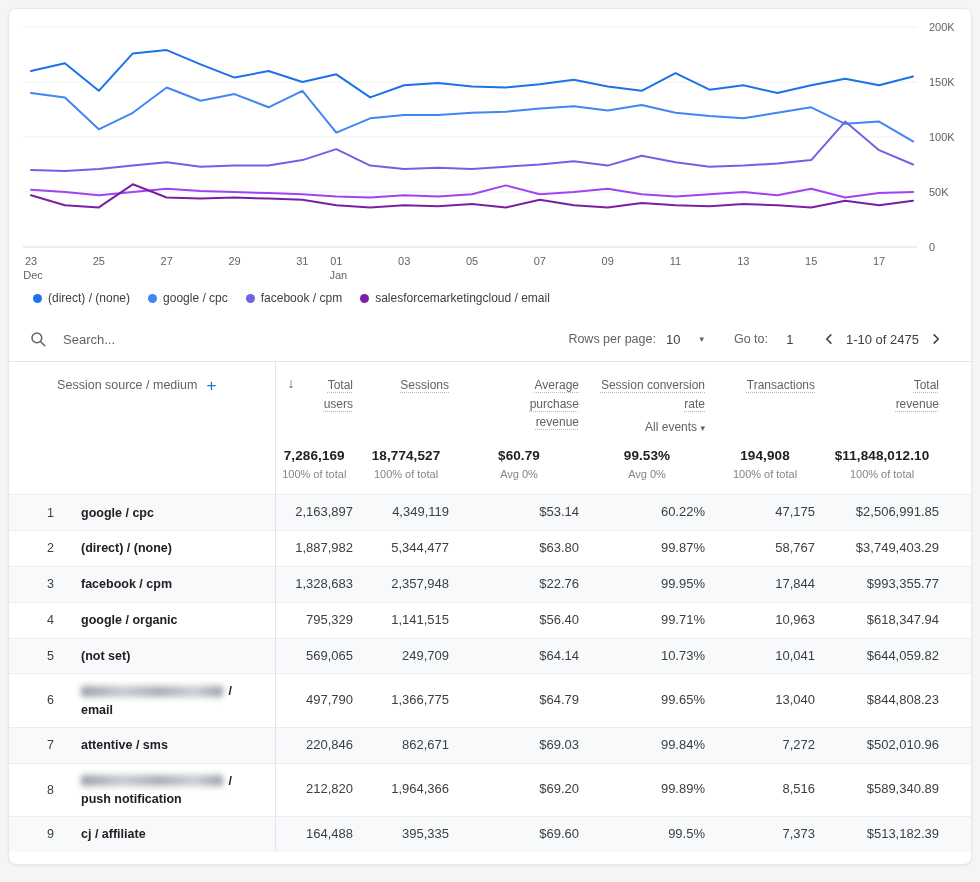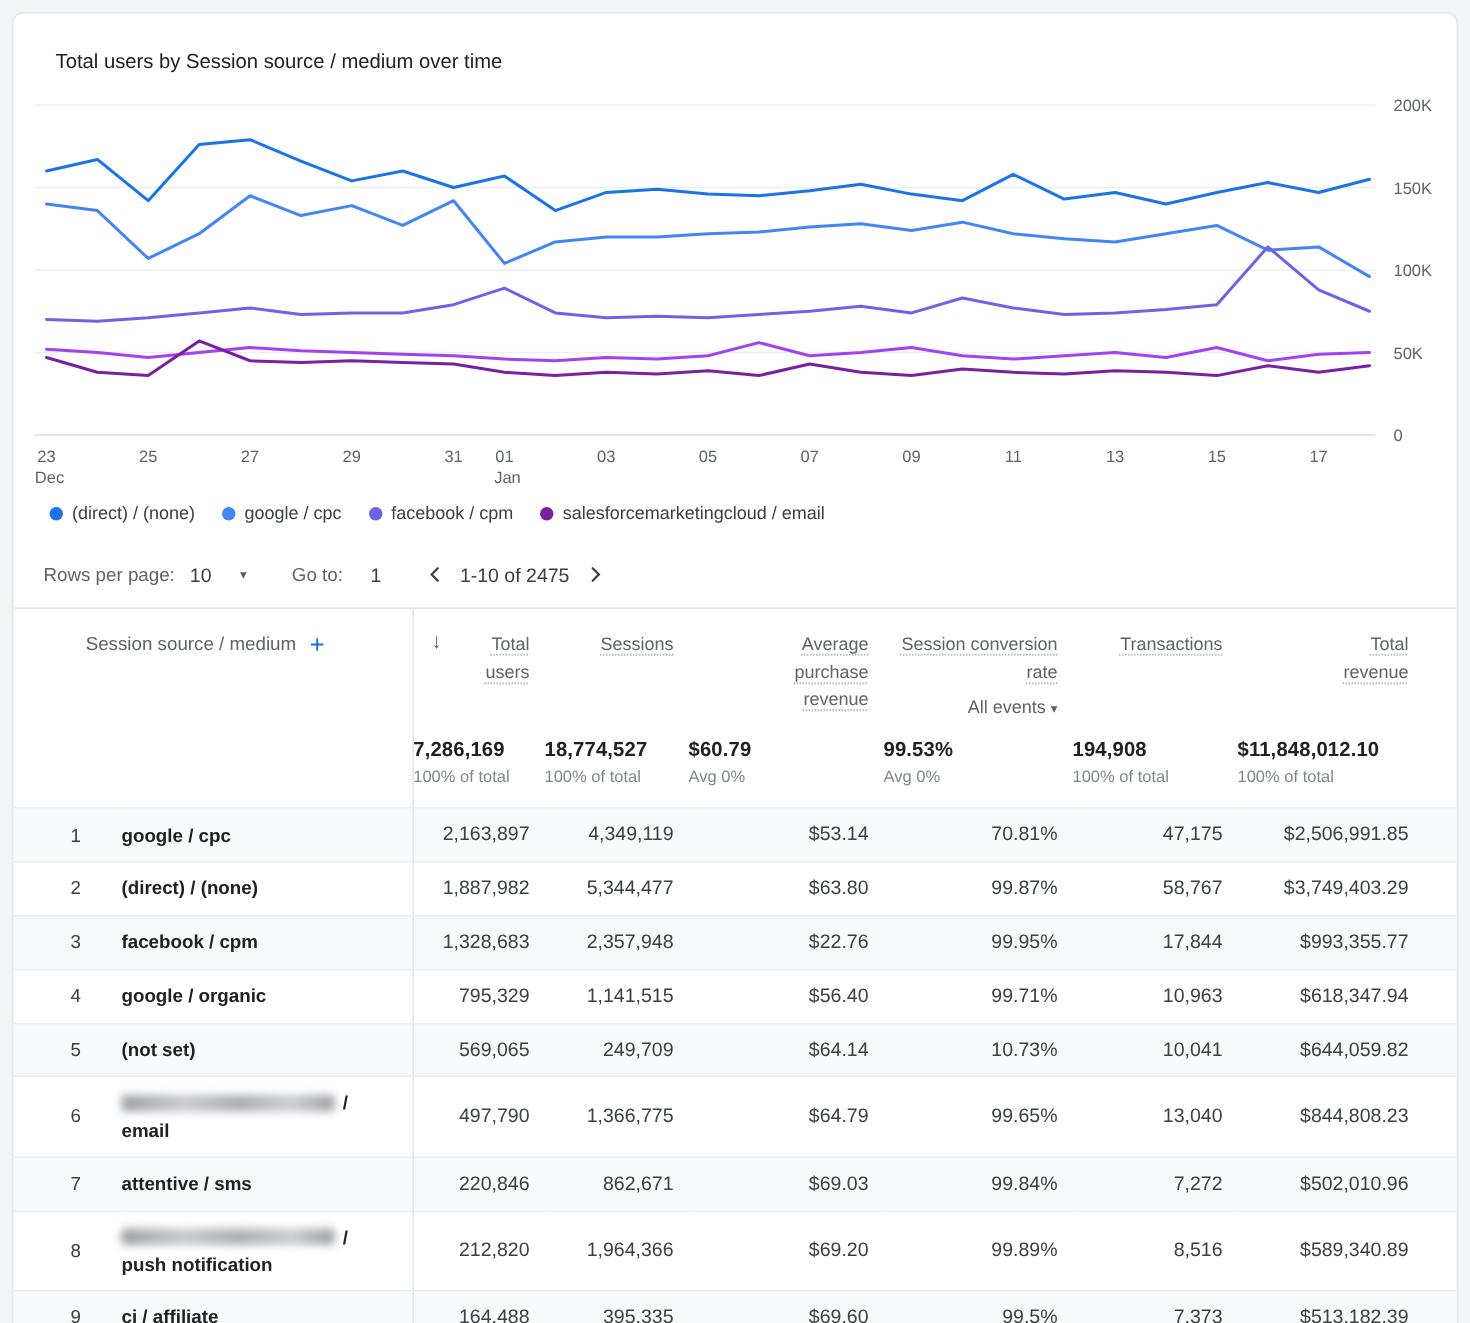--- a/index.html
+++ b/index.html
@@ -44,41 +44,40 @@
   }
   .w-total-users{max-width:46px;}
   .w-apr{max-width:76px;}
   .w-scr{max-width:118px;}
   .w-total-rev{max-width:56px;}
   .all-events{display:block;margin-top:7px;font-size:12px;color:#5f6368;text-decoration:none;cursor:pointer;}
   .src-divider{border-right:1px solid #e3e6e8;}
   th.sortable{position:relative;}
   .sort-arrow{position:absolute;left:12px;top:13px;font-size:14px;color:#5f6368;cursor:pointer;}
   .add-col{color:#1a73e8;font-size:17px;font-weight:normal;margin-left:9px;vertical-align:-2px;cursor:pointer;}
-  tr.totals-row td{vertical-align:top;text-align:left;padding:4px 10px 14px 0;}
+  tr.totals-row td{vertical-align:top;text-align:center;padding:4px 10px 14px 0;}
   .tv{font-size:13.5px;font-weight:bold;color:#202124;letter-spacing:.1px;}
   .tsub{font-size:11px;color:#80868b;margin-top:5px;}
   tbody td{font-size:13px;color:#3c4043;text-align:right;padding:8px 10px 8px 0;border-top:1px solid #ebedef;vertical-align:middle;line-height:1.45;}
   tbody tr:nth-child(odd){background:#f8f9fa;}
   td.col-num{text-align:left;padding-left:38px;font-size:12.5px;color:#3c4043;}
   td.col-src{text-align:left;font-weight:bold;color:#202124;font-size:12.5px;padding-right:16px;}
   td.col-last,th.col-last,tr.totals-row td.col-last{padding-right:32px;}
   .redact{
     display:inline-block;width:142px;height:11px;border-radius:2px;vertical-align:middle;
     background:linear-gradient(90deg,#9aa0a6,#c6cbd1 30%,#a8adb4 55%,#c9ced4 80%,#9aa0a6);
     filter:blur(3px);margin:0 2px 2px 0;
   }
 </style>
 </head>
 <body>
 
 <div class="page">
   <div class="card">
 
-    <div class="chart-title">Total users by Session source / medium over time</div>
 
     <div class="chart-wrap">
       <svg id="chart-svg" width="946" height="274" viewBox="0 0 946 274">
           <line x1="0" x2="894" y1="238" y2="238" stroke="#dadce0" stroke-width="1"></line>
           <text x="906" y="242" font-size="11" fill="#5f6368">0</text>
           <line x1="0" x2="894" y1="183" y2="183" stroke="#edeff1" stroke-width="1"></line>
           <text x="906" y="187" font-size="11" fill="#5f6368">50K</text>
           <line x1="0" x2="894" y1="128" y2="128" stroke="#edeff1" stroke-width="1"></line>
           <text x="906" y="132" font-size="11" fill="#5f6368">100K</text>
           <line x1="0" x2="894" y1="73" y2="73" stroke="#edeff1" stroke-width="1"></line>
@@ -122,20 +121,29 @@
           <span class="legend-dot" style="background: rgb(110, 98, 229);"></span>
           <span>facebook / cpm</span>
         </div>
         <div class="legend-item">
           <span class="legend-dot" style="background: rgb(123, 31, 162);"></span>
           <span>salesforcemarketingcloud / email</span>
         </div>
       </div>
 
     <div class="toolbar">
+      <div class="search">
+        <span style="display:inline-flex;">
+          <svg width="18" height="18" viewBox="0 0 24 24" fill="none" stroke="#5f6368" stroke-width="2" stroke-linecap="round">
+            <circle cx="10.5" cy="10.5" r="6.5"></circle>
+            <line x1="15.6" y1="15.6" x2="21" y2="21"></line>
+          </svg>
+        </span>
+        <input placeholder="Search..." style="">
+      </div>
       <div class="toolbar-right">
         <span class="tb-label">Rows per page:</span>
         <span class="tb-select">
           <span>10</span>
           <span class="caret">▾</span>
         </span>
         <span class="tb-label">Go to:</span>
         <span class="tb-goto">1</span>
         <span class="pg-btn">
           <svg width="18" height="18" viewBox="0 0 24 24" fill="none" stroke="#3c4043" stroke-width="2" stroke-linecap="round">
@@ -216,21 +224,21 @@
           </td>
         </tr>
       </thead>
       <tbody id="rows-body">
           <tr>
             <td class="col-num">1</td>
             <td class="col-src src-divider">google / cpc</td>
             <td>2,163,897</td>
             <td>4,349,119</td>
             <td>$53.14</td>
-            <td>70.81%</td>
+            <td>60.22%</td>
             <td>47,175</td>
             <td class="col-last">$2,506,991.85</td>
           </tr>
           <tr>
             <td class="col-num">2</td>
             <td class="col-src src-divider">(direct) / (none)</td>
             <td>1,887,982</td>
             <td>5,344,477</td>
             <td>$63.80</td>
             <td>99.87%</td>

